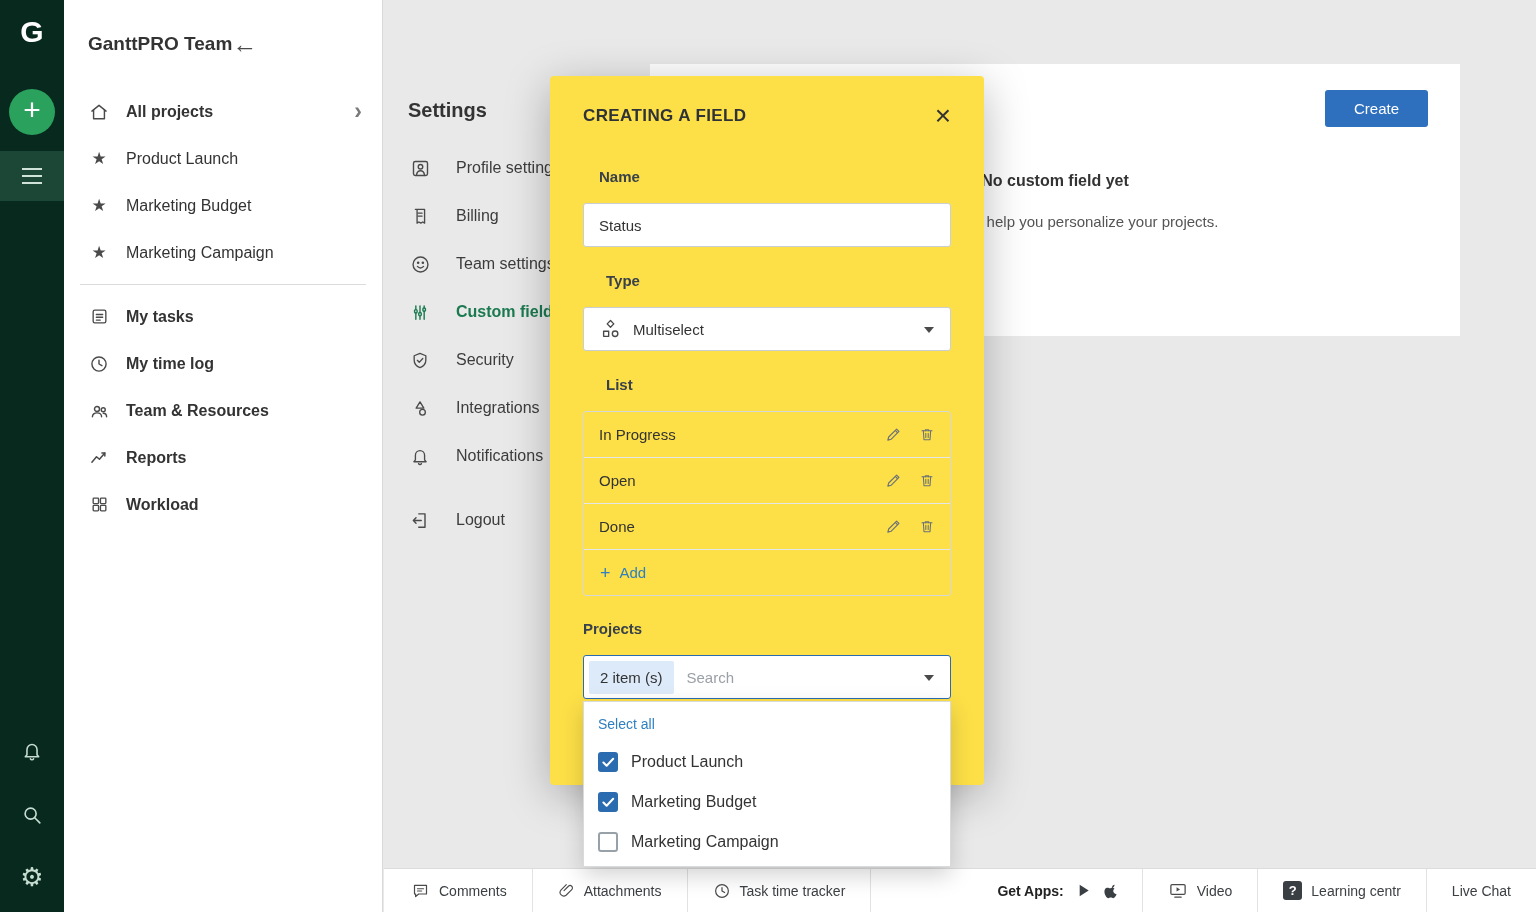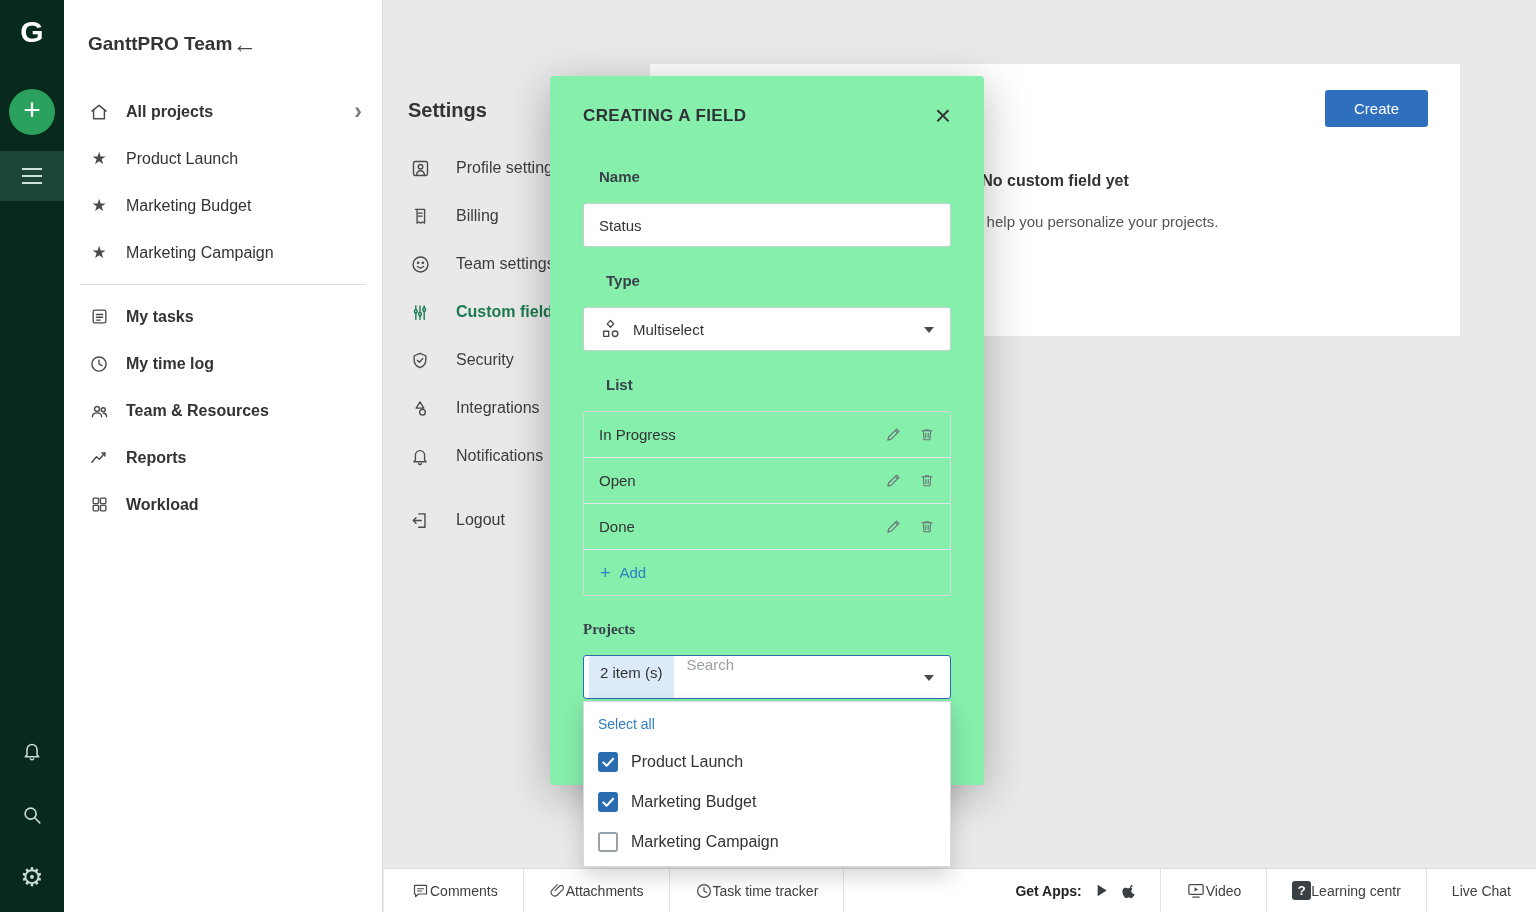--- a/index.html
+++ b/index.html
@@ -40,49 +40,49 @@
   .set-item.logout{margin-top:16px;}
 
   .card{position:absolute;left:266px;top:64px;width:810px;height:272px;background:#fff;}
   .create-btn{position:absolute;top:26px;right:32px;height:37px;padding:0 29px;background:#2e6fbe;color:#fff;border:none;border-radius:3px;font-size:15px;font-family:inherit;cursor:pointer;text-align:right;}
   .empty{position:absolute;top:108px;left:0;right:0;text-align:center;}
   .empty-title{font-size:16px;font-weight:bold;color:#333;}
   .empty-sub{font-size:15px;color:#555;margin-top:23px;}
 
   
   .footer{position:absolute;left:384px;right:0;bottom:0;height:44px;background:#fff;border-top:1px solid #dcdcdc;display:flex;align-items:center;font-size:14px;color:#3d4043;z-index:5;padding-left:2px;}
-  .f-item{display:flex;align-items:center;gap:0;padding:0 25px;cursor:pointer;white-space:nowrap;height:100%;}
+  .f-item{display:flex;align-items:center;gap:9px;padding:0 25px;cursor:pointer;white-space:nowrap;height:100%;}
   .f-item .ic{color:#4a4a4a;display:flex;}
   .f-sep{width:1px;height:44px;background:#e2e2e2;flex:none;}
   .f-right{margin-left:auto;display:flex;align-items:center;height:100%;}
   .getapps{display:flex;align-items:center;gap:12px;padding:0 22px;height:100%;}
   .getapps-label{font-weight:bold;color:#222;}
   .qbox{width:19px;height:19px;background:#3a3f44;border-radius:3px;color:#fff;font-size:13px;font-weight:bold;display:flex;align-items:center;justify-content:center;}
 
   
-  .modal{position:absolute;left:550px;top:76px;width:434px;height:709px;background:#86efac;border-radius:4px;box-shadow:0 10px 45px rgba(0,0,0,0.28);z-index:20;padding:30px 33px 0;}
+  .modal{position:absolute;left:550px;top:76px;width:434px;height:709px;background:#fde047;border-radius:4px;box-shadow:0 10px 45px rgba(0,0,0,0.28);z-index:20;padding:30px 33px 0;}
   .modal-head{display:flex;align-items:flex-start;justify-content:space-between;height:26px;}
   .modal-title{font-size:17px;font-weight:bold;letter-spacing:0.4px;color:#2f3337;}
   .modal-close{font-size:28px;line-height:20px;color:#333;cursor:pointer;}
   .m-label{font-size:15px;font-weight:bold;color:#39414a;height:18px;line-height:18px;}
   .lab-name{margin-top:36px;margin-left:16px;}
   .lab-type,.lab-list{margin-top:25px;margin-left:23px;}
-  .lab-projects{margin-top:24px;font-family:Liberation Serif, serif;}
+  .lab-projects{margin-top:24px;}
   .m-input{width:100%;height:44px;border:1px solid #c9ced3;border-radius:3px;padding:0 15px;font-size:15px;color:#333;font-family:inherit;margin-top:17px;outline:none;background:#fff;}
   .m-select{height:44px;border:1px solid #c9ced3;border-radius:3px;display:flex;align-items:center;padding:0 15px;position:relative;margin-top:17px;cursor:pointer;background:#fff;}
   .m-select .type-ic{color:#4a4a4a;margin-right:11px;display:flex;}
   .sel-text{font-size:15px;color:#333;}
   .caret{width:0;height:0;border-left:5px solid transparent;border-right:5px solid transparent;border-top:6px solid #4a4a4a;position:absolute;right:16px;top:19px;}
   .listbox{border:1px solid #d4d8db;border-radius:3px;margin-top:17px;}
   .list-row{height:46px;display:flex;align-items:center;padding:0 15px;border-bottom:1px solid #e4e7e9;font-size:15px;color:#333;}
   .row-icons{margin-left:auto;display:flex;gap:17px;color:#6b7177;}
   .row-icons .ric{cursor:pointer;display:flex;}
   .add-row{height:45px;display:flex;align-items:center;padding:0 16px;font-size:15px;color:#2e7fc1;gap:9px;cursor:pointer;}
   .add-plus{font-size:18px;line-height:1;}
-  .proj-select{height:44px;border:1px solid #2b6cb0;border-radius:3px;display:flex;padding:0 15px 0 5px;position:relative;margin-top:17px;cursor:pointer;background:#fff;}
+  .proj-select{height:44px;border:1px solid #2b6cb0;border-radius:3px;display:flex;align-items:center;padding:0 15px 0 5px;position:relative;margin-top:17px;cursor:pointer;background:#fff;}
   .chip{background:#ddeafa;border-radius:2px;padding:8px 11px;font-size:15px;color:#333;}
   .search-ph{font-size:15px;color:#9aa0a6;margin-left:13px;}
   .dropdown{position:absolute;left:33px;width:368px;top:625px;height:166px;background:#fff;border:1px solid #d8dbde;box-shadow:0 8px 22px rgba(0,0,0,0.18);z-index:30;}
   .dd-selectall{padding:14px 14px 10px;font-size:14px;color:#2e7fc1;cursor:pointer;}
   .dd-row{height:40px;display:flex;align-items:center;padding:0 14px;font-size:16px;color:#333;cursor:pointer;}
   .cb{width:20px;height:20px;border:2px solid #98a1a8;border-radius:3px;background:#fff;display:flex;align-items:center;justify-content:center;flex:none;cursor:pointer;}
   .cb.checked{background:#2b6cb0;border-color:#2b6cb0;}
   .cb svg{display:none;}
   .cb.checked svg{display:block;}
   .dd-row .lbl{margin-left:13px;}

